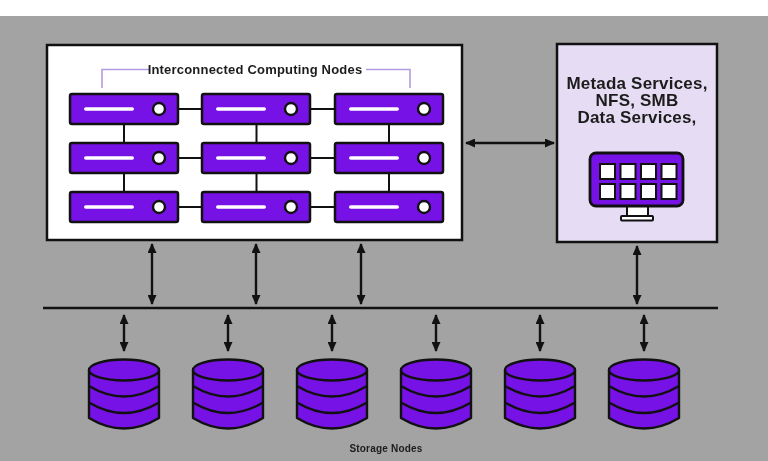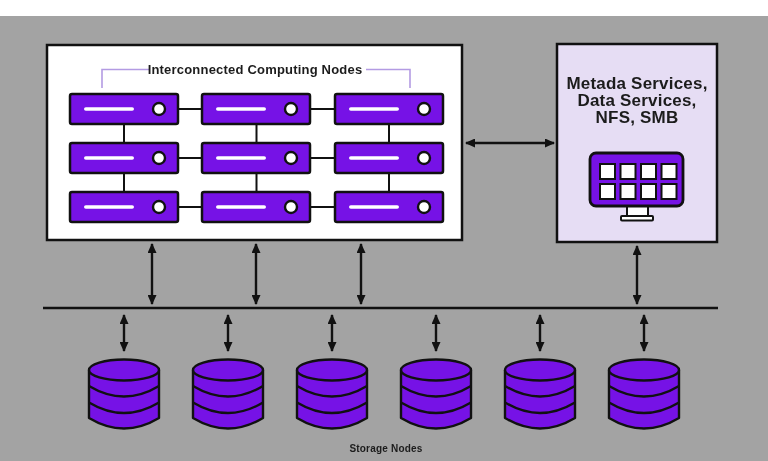--- a/index.html
+++ b/index.html
@@ -178,19 +178,19 @@
       <rect class="mon-key" x="641" y="168" width="15" height="15"></rect>
       <rect class="mon-key" x="661.5" y="168" width="15" height="15"></rect>
     </g>
   </g>
 </svg>
 
 <div class="label label-title">Interconnected Computing Nodes</div>
 
 <div class="label label-services">
   <span>Metada Services,</span>
+  <span>NFS, SMB</span>
   <span>Data Services,</span>
-  <span>NFS, SMB</span>
 </div>
 
 <div class="label label-storage">Storage Nodes</div>
 
 </div>
 
 </body></html>

